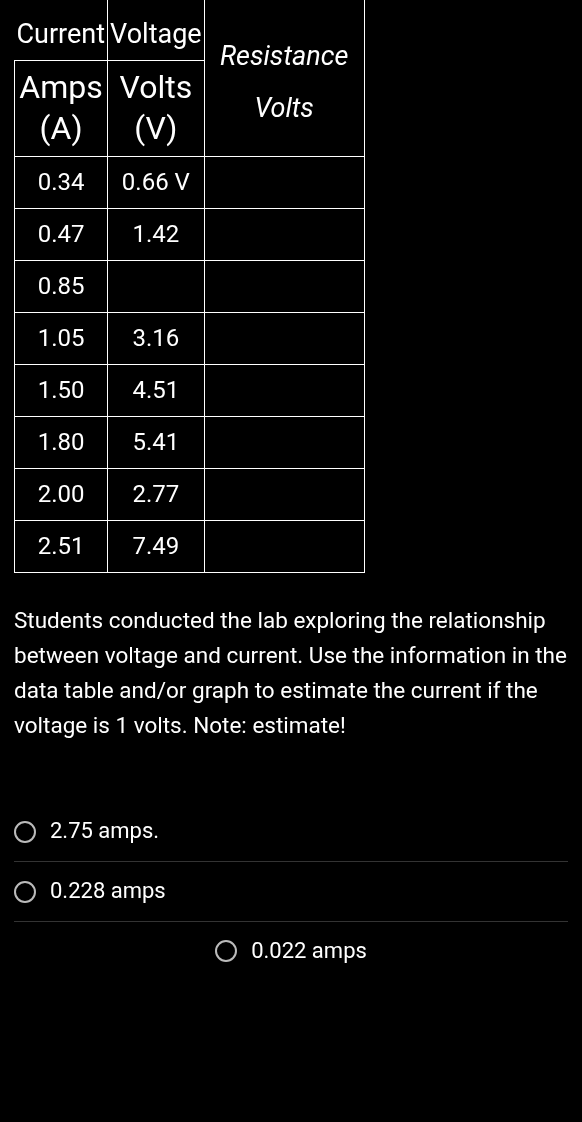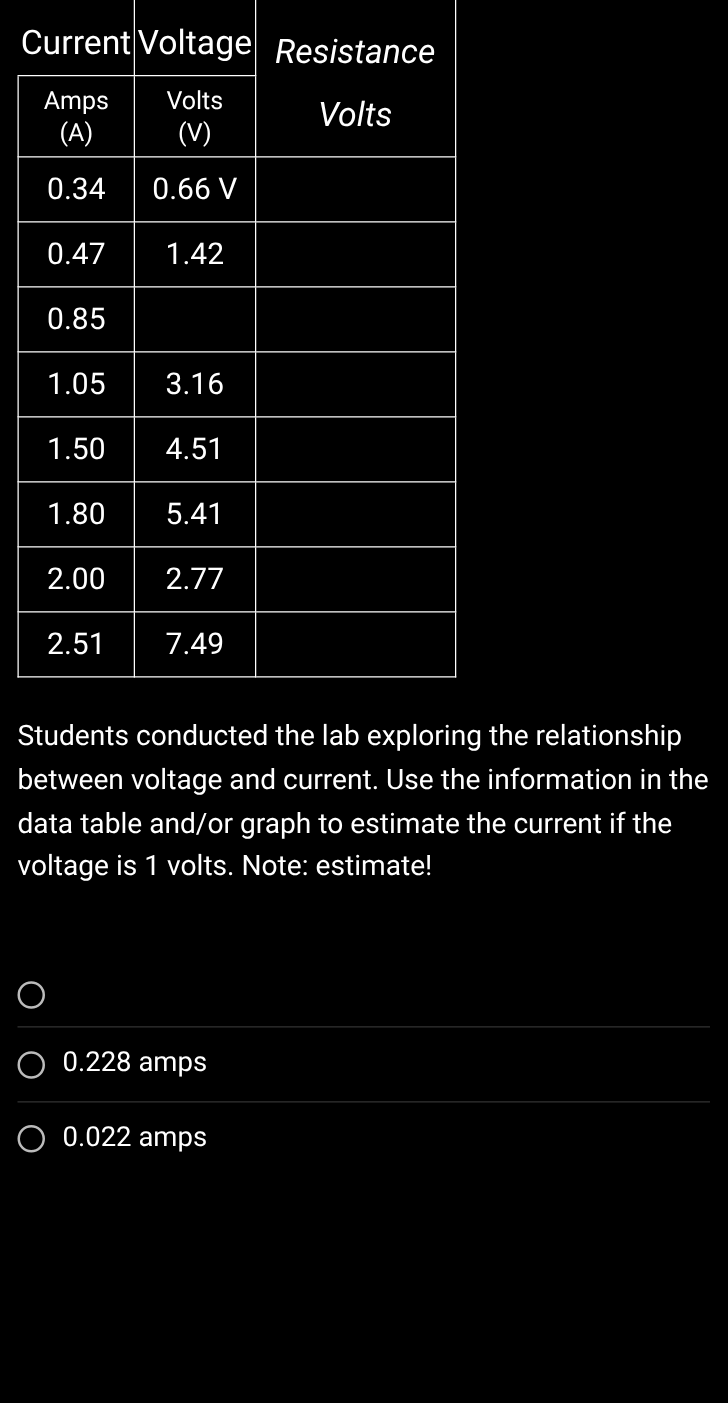--- a/index.html
+++ b/index.html
@@ -24,21 +24,21 @@
       padding: 8px 6px;
       font-size: 24px;
       vertical-align: middle;
     }
     th.header-top {
       font-size: 27px;
       padding: 16px 2px 6px 2px;
       border-top: none;
     }
     th.header-sub {
-      font-size: 20px;
+      font-size: 32px;
       padding: 6px 4px;
       line-height: 1.3;
     }
     td {
       height: 52px;
     }
     .col-a { width: 90px; }
     .col-v { width: 90px; }
     .col-r { width: 160px; font-style: italic; }
     .question {
@@ -48,21 +48,21 @@
     }
     .options { }
     .option {
       display: flex;
       align-items: center;
       gap: 14px;
       padding: 14px 0;
       border-bottom: 1px solid #333;
       cursor: pointer;
     }
-    .option:last-child { border-bottom: none; }
+    .option:last-child { border-bottom: none; justify-content: center; }
     .radio {
       width: 22px;
       height: 22px;
       border: 2px solid #bbb;
       border-radius: 50%;
       flex-shrink: 0;
     }
     .option-label {
       font-size: 22px;
     }
@@ -134,20 +134,21 @@
       <td></td>
     </tr>
   </tbody>
 </table>
 
 <p class="question">Students conducted the lab exploring the relationship between voltage and current. Use the information in the data table and/or graph to estimate the current if the voltage is 1 volts. Note: estimate!</p>
 
 <div class="options">
   <div class="option">
     <span class="radio"></span>
+    <span class="option-label">2.75 amps.</span>
   </div>
   <div class="option">
     <span class="radio"></span>
     <span class="option-label">0.228 amps</span>
   </div>
   <div class="option">
     <span class="radio"></span>
     <span class="option-label">0.022 amps</span>
   </div>
 </div>

